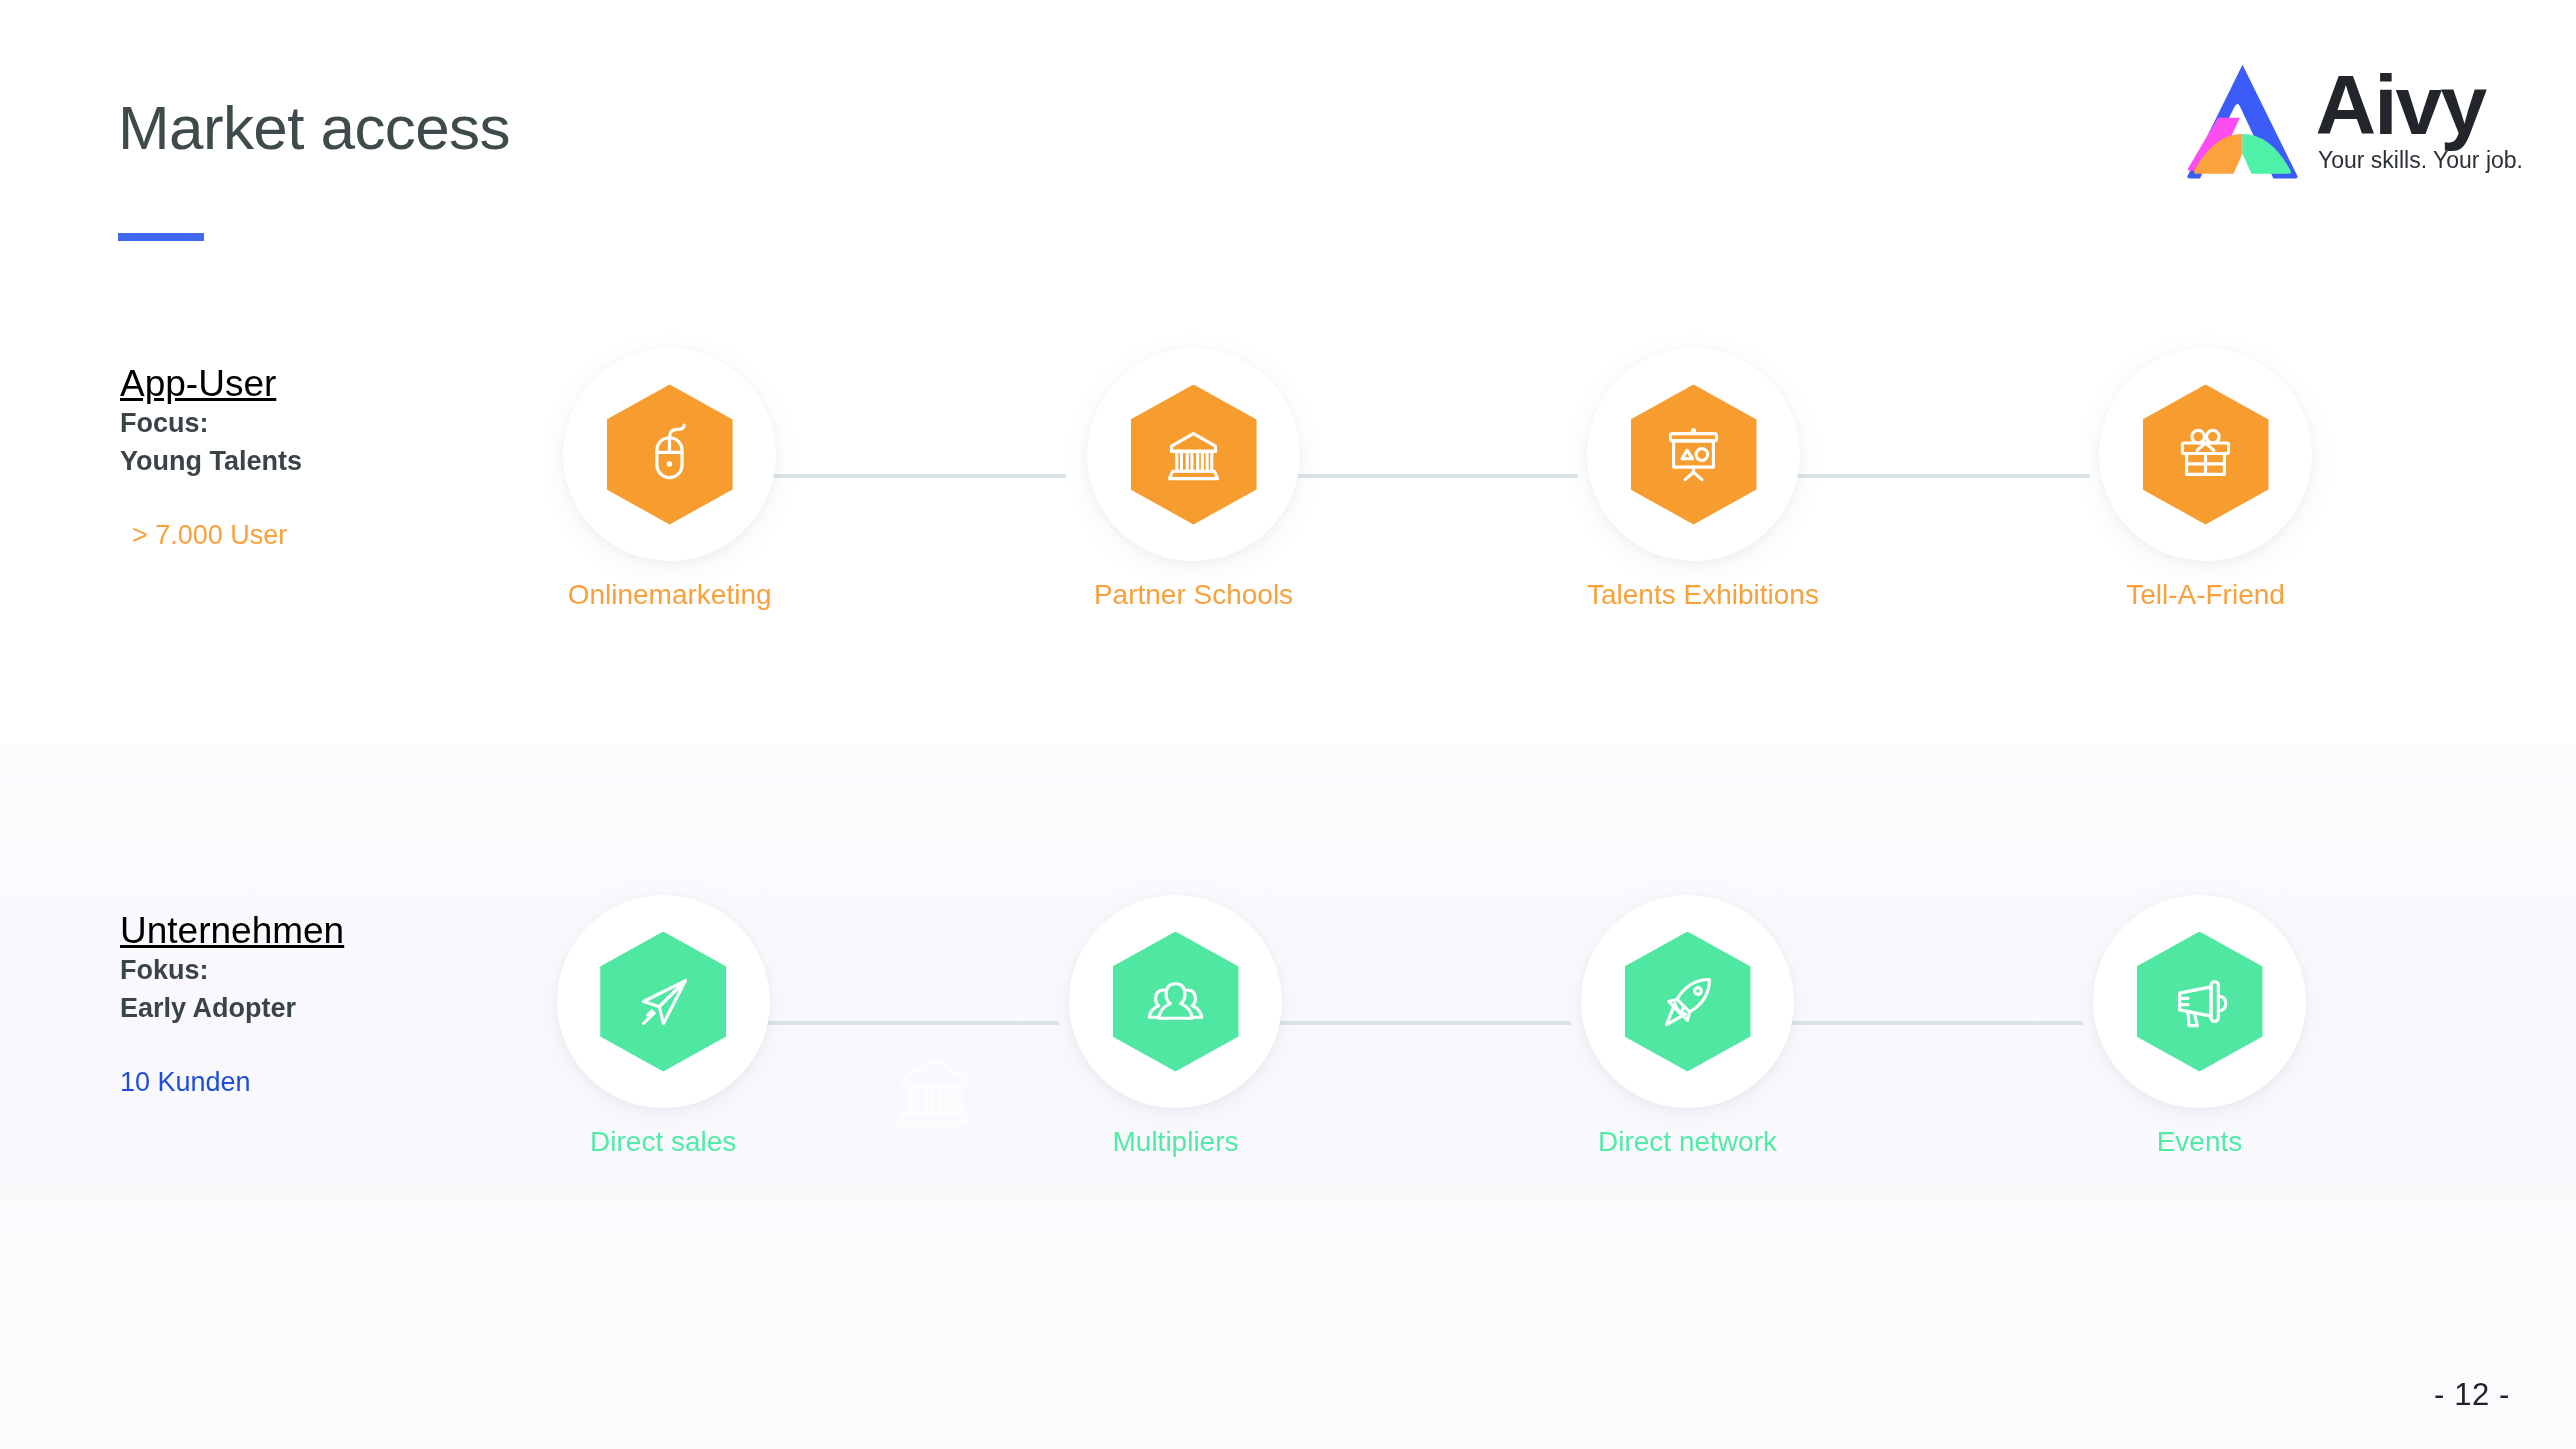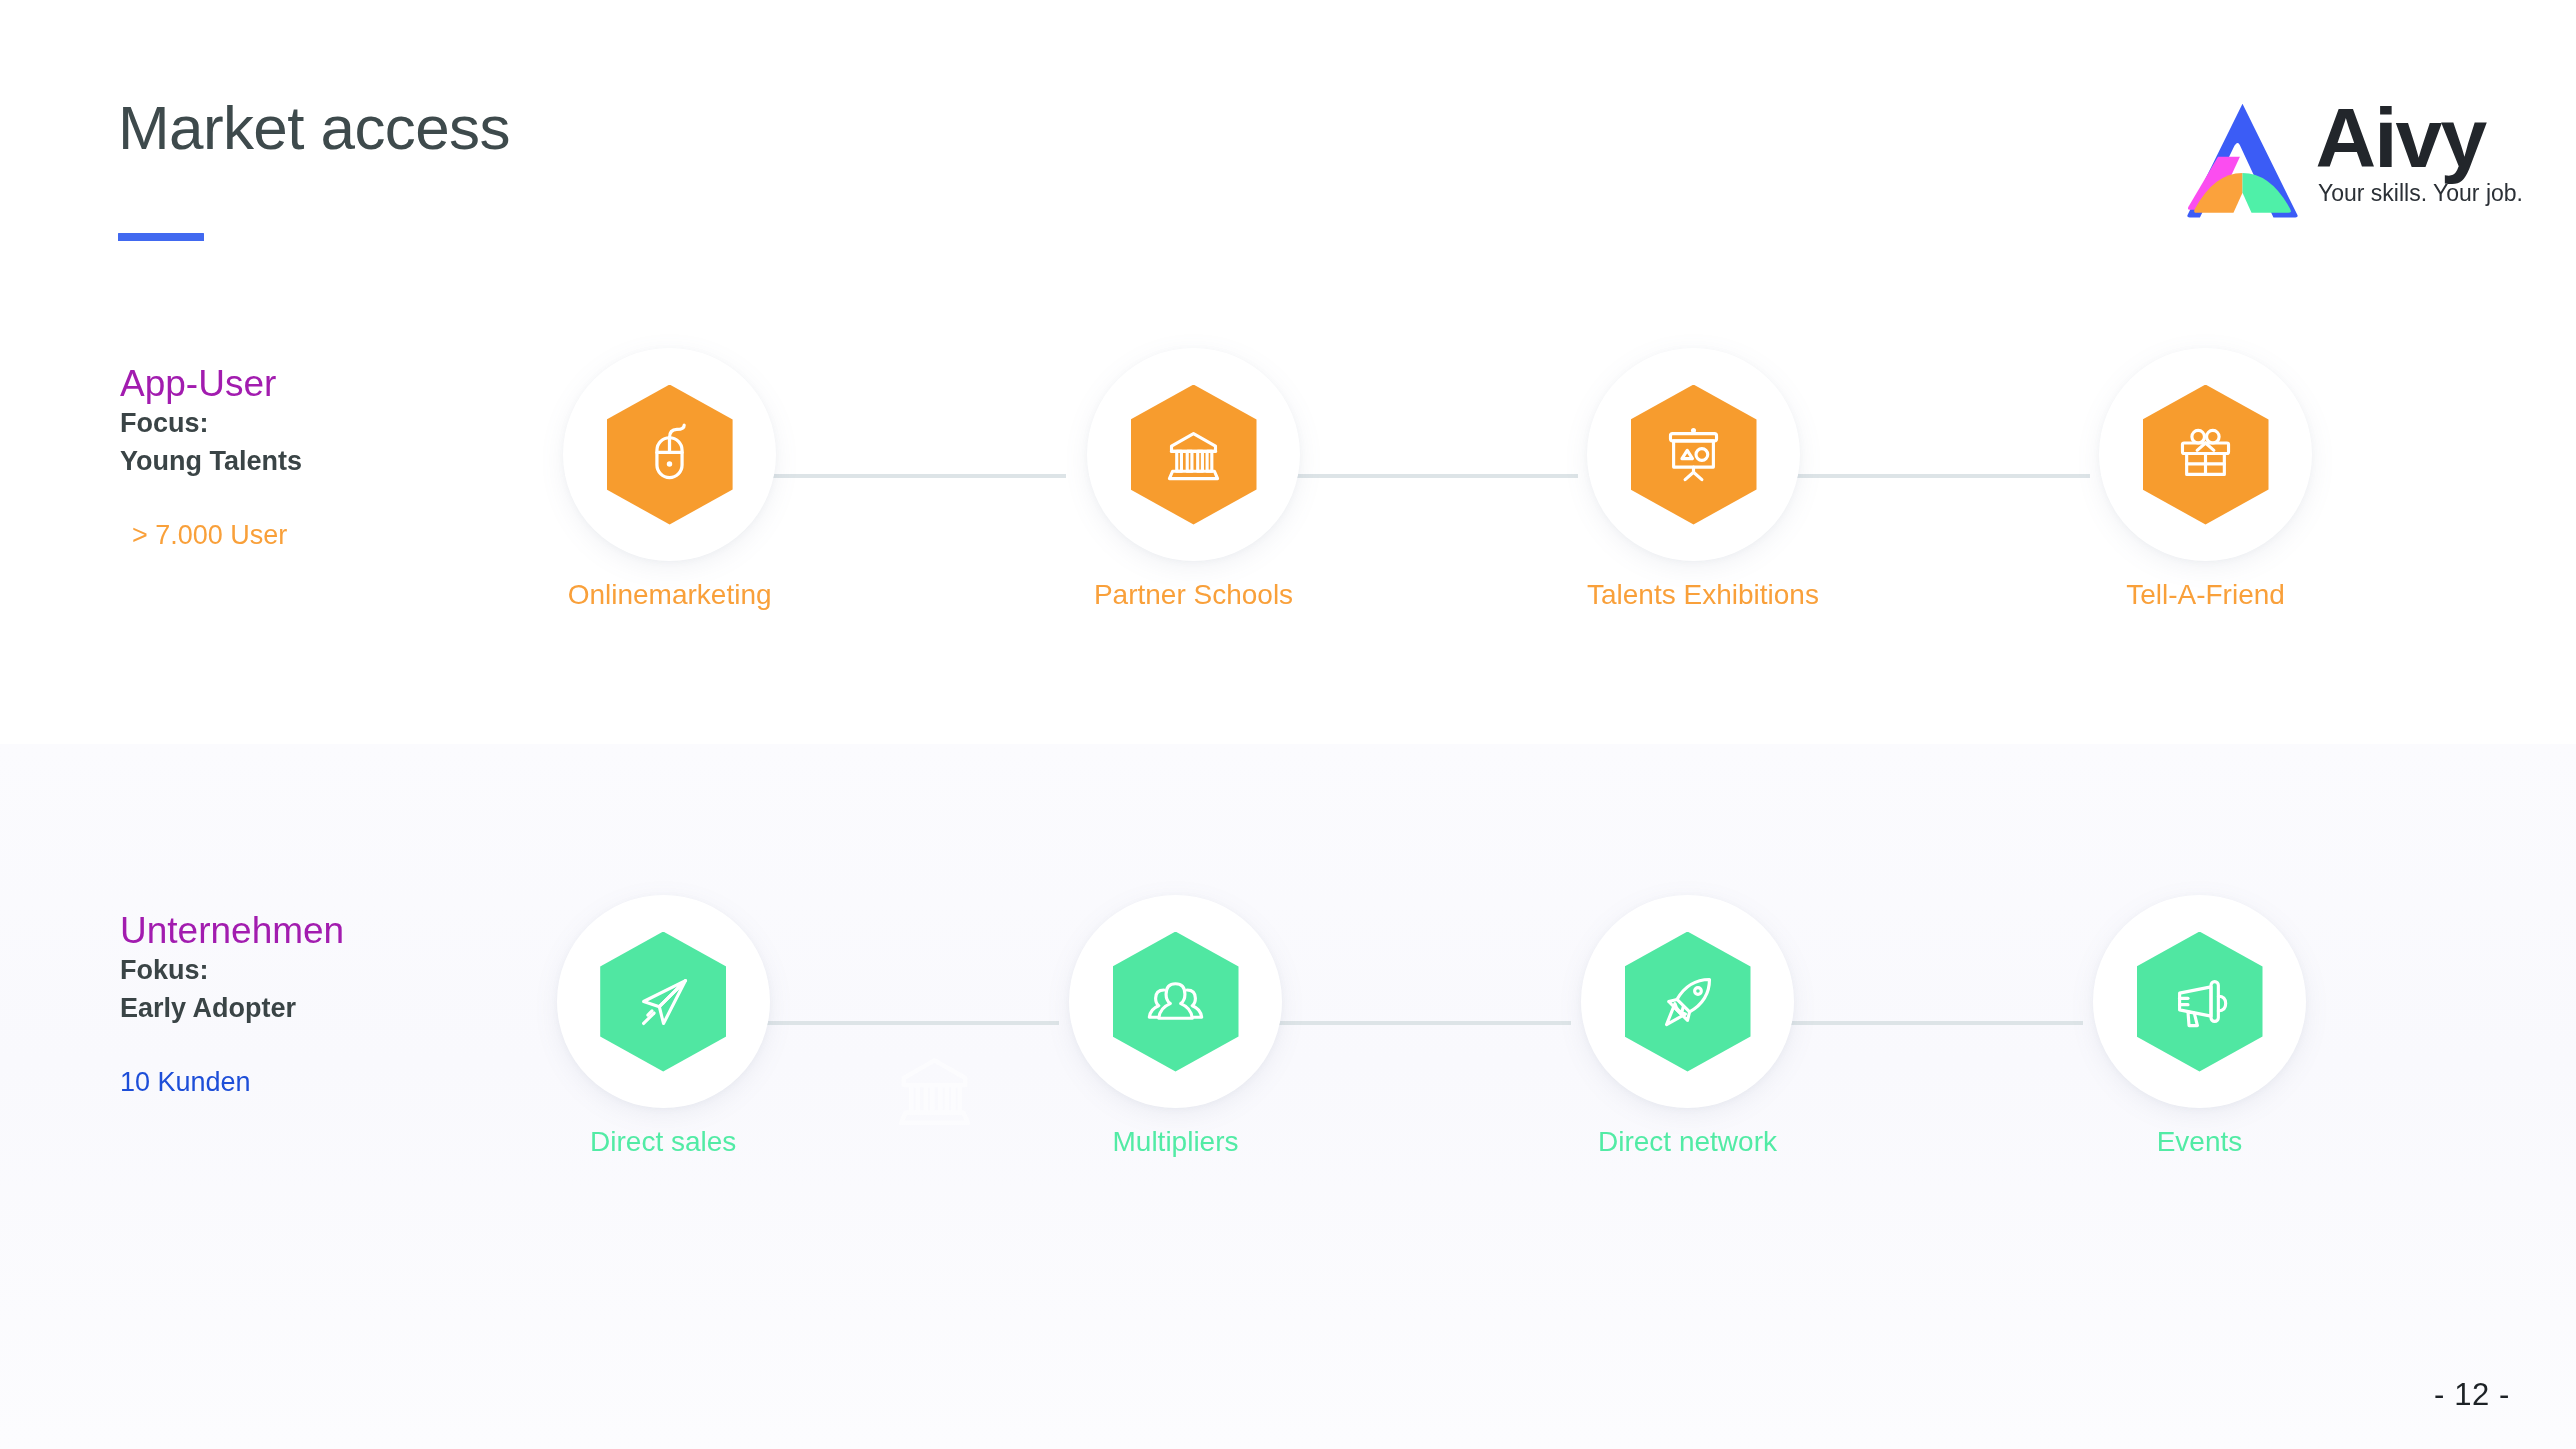--- a/index.html
+++ b/index.html
@@ -48,23 +48,22 @@
     background: #4169f0;
     border-radius: 0.6px;
   }
 
   
   .logo {
     position: absolute;
     right: 77px;
     top: 61px;
     display: flex;
-    align-items: flex-start;
+    align-items: center;
     gap: 8px;
-    margin-top: 39px;
   }
   .logo-mark { width: 129px; height: 119px; display:block; }
   .logo-text-wrap { display: flex; flex-direction: column; align-items: flex-start; }
   .logo-word {
     font-size: 84px;
     font-weight: 700;
     color: #22262b;
     letter-spacing: -1.9px;
     line-height: 0.92;
   }
@@ -84,23 +83,24 @@
 
   .row-label {
     position: absolute;
     left: 120px;
     top: 16.7px;
     width: 399px;
   }
   .row-heading {
     font-size: 37px;
     font-weight: 400;
-    color: #a21caf;
+    color: #000000;
     line-height: 1.05;
     white-space: nowrap;
+    text-decoration: underline;
   }
   .row-focus {
     font-size: 27px;
     font-weight: 700;
     color: #3a4446;
     line-height: 1.42;
   }
   .row-metric {
     margin-top: 39px;
     font-size: 27px;

